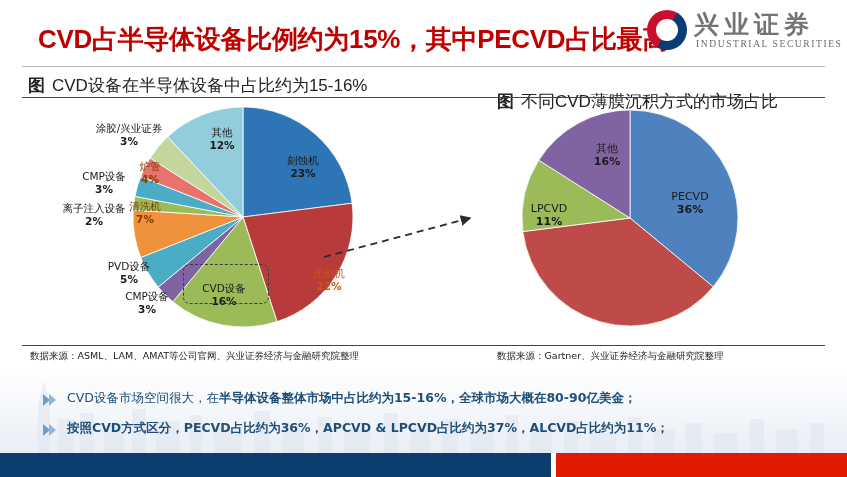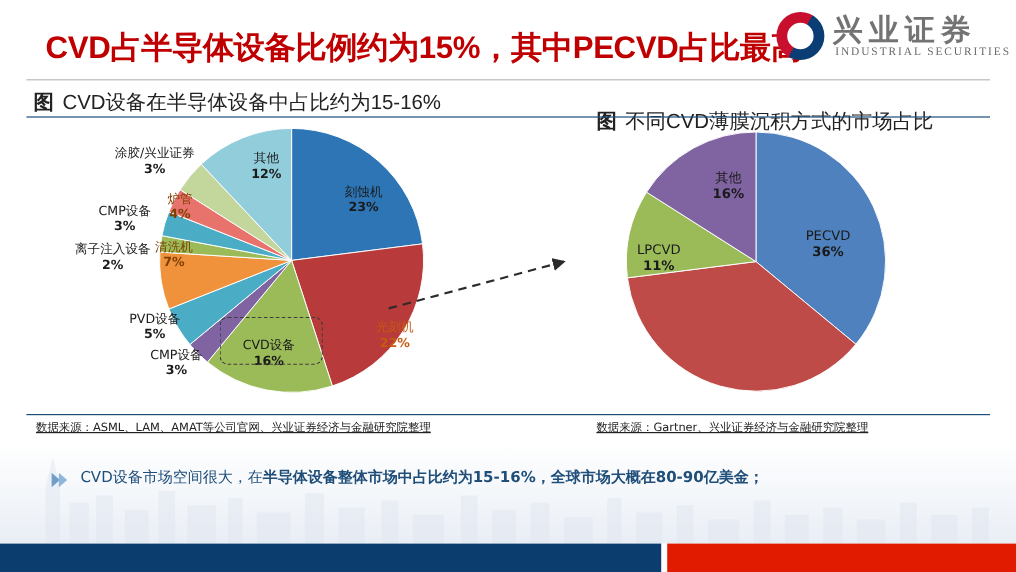--- a/index.html
+++ b/index.html
@@ -47,21 +47,21 @@
   .pie-wrap{position:absolute;}
 
   .plabel{position:absolute;font-size:10.5px;color:#1a1a1a;text-align:center;line-height:1.18;
      font-family:"DejaVu Sans",sans-serif;white-space:pre-line;}
   .plabel b{font-weight:bold;display:block;}
 
   .callout{position:absolute;border:1.6px dashed #3d3d3d;border-radius:7px;box-sizing:border-box;}
 
   .src-rule{position:absolute;left:22px;top:345px;width:803px;height:1.2px;background:#1F4E79;}
   .src{position:absolute;top:350px;font-size:9.5px;color:#222;white-space:nowrap;
-    font-family:"DejaVu Sans",sans-serif;text-decoration:underline;}
+    font-family:"DejaVu Sans",sans-serif;}
   .src-left{left:30px;}
   .src-right{left:497px;}
 
   
   .band{position:absolute;left:0;top:368px;width:847px;height:85px;
     background:linear-gradient(180deg,#ffffff 0%,#f3f6fa 55%,#e9eef5 100%);overflow:hidden;}
   .skyline{position:absolute;bottom:0;left:0;width:847px;height:78px;opacity:.5;}
   .bullet-row{position:absolute;left:42px;display:flex;align-items:center;}
   .bullet-row.b1{top:22px;}
   .bullet-row.b2{top:52px;}
@@ -229,20 +229,27 @@
     </svg>
 
     <div class="bullet-row b1">
       <svg class="chev" viewBox="0 0 16 14">
         <polygon points="1,1 8,7 1,13" fill="#6f9ec9"></polygon>
         <polygon points="7,1 14,7 7,13" fill="#8fb6d8"></polygon>
       </svg>
       <div class="btxt"><span>CVD设备市场空间很大，在</span><b>半导体设备整体市场中占比约为15-16%，全球市场大概在80-90亿美金；</b></div>
     </div>
 
+    <div class="bullet-row b2">
+      <svg class="chev" viewBox="0 0 16 14">
+        <polygon points="1,1 8,7 1,13" fill="#6f9ec9"></polygon>
+        <polygon points="7,1 14,7 7,13" fill="#8fb6d8"></polygon>
+      </svg>
+      <div class="btxt"><b>按照CVD方式区分，PECVD占比约为36%，APCVD &amp; LPCVD占比约为37%，ALCVD占比约为11%；</b></div>
+    </div>
 
   </div>
 
   <div class="footbar">
     <div class="fb-blue"></div>
     <div class="fb-red"></div>
   </div>
 
 </div>
 

